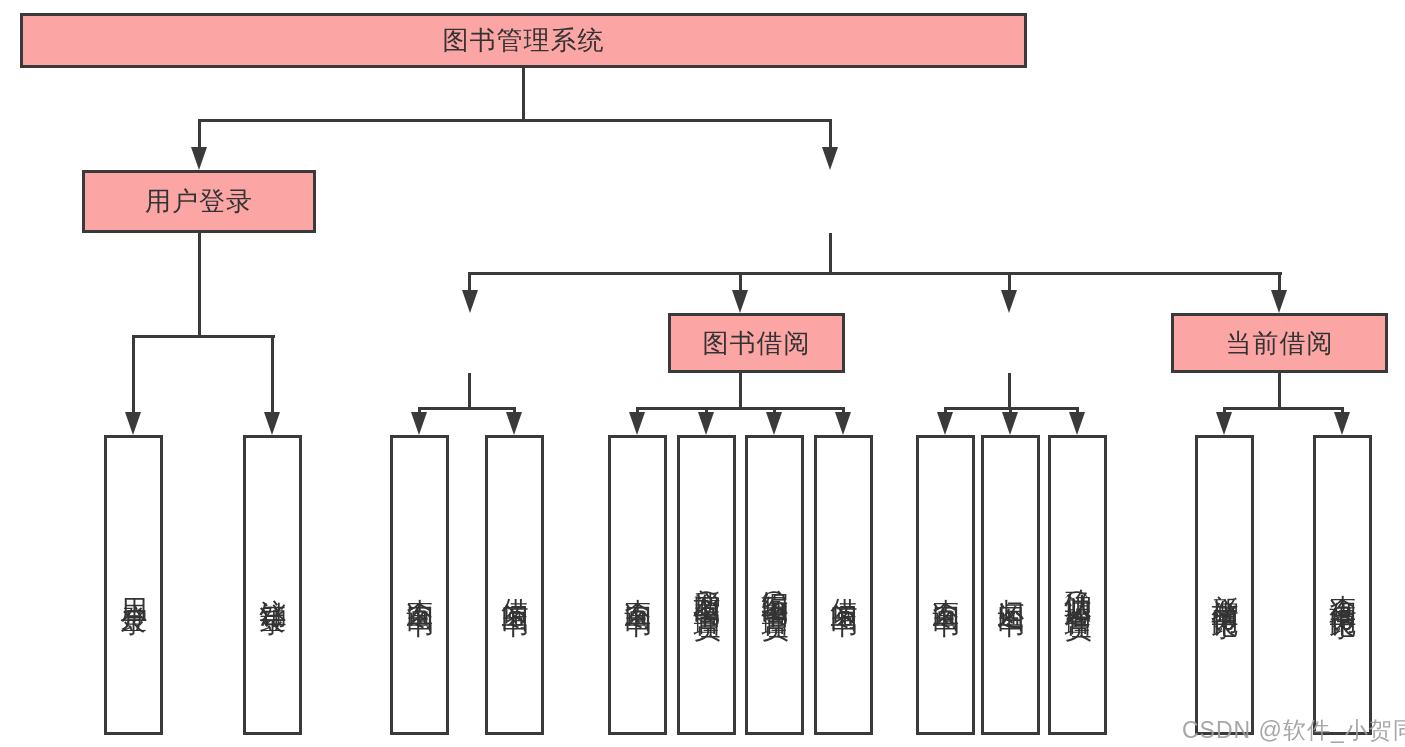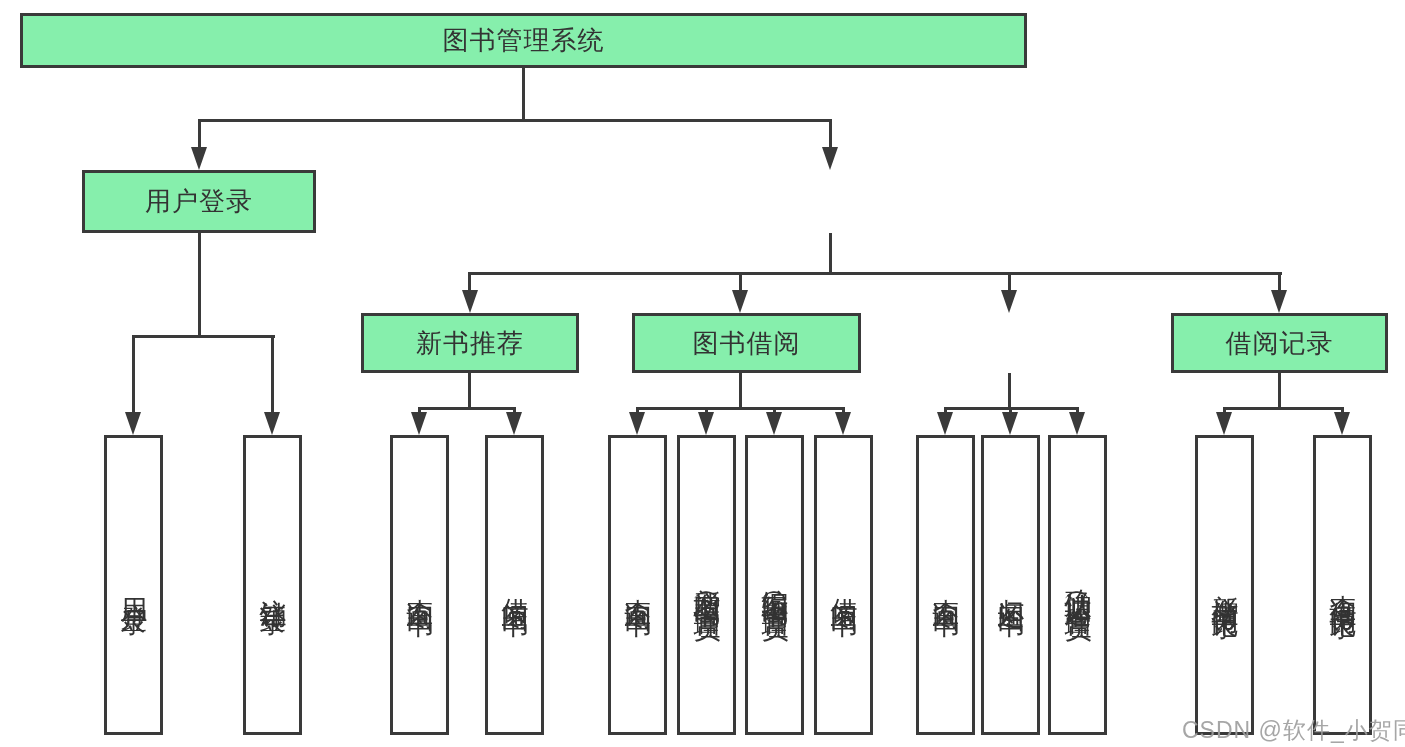--- a/index.html
+++ b/index.html
@@ -3,21 +3,21 @@
 <meta charset="utf-8">
 <style>
   html,body { margin:0; padding:0; background:#ffffff; }
   .canvas {
     position:relative; width:1405px; height:747px; background:#ffffff;
     font-family:"Liberation Sans","DejaVu Sans",sans-serif; overflow:hidden;
     color:#333333;
   }
   .hbox {
     position:absolute; box-sizing:border-box;
-    border:3px solid #3a3a3a; background:#86efac;
+    border:3px solid #3a3a3a; background:#fca5a5;
     display:flex; align-items:center; justify-content:center;
     font-size:26px; letter-spacing:1px; color:#333333;
   }
   .vbox {
     position:absolute; box-sizing:border-box;
     border:3px solid #3a3a3a; background:#ffffff;
     width:59px; top:435px; height:300px;
     writing-mode:vertical-rl; text-orientation:mixed;
     text-align:center; line-height:53px;
     font-size:27px; letter-spacing:4px; color:#333333;
@@ -37,23 +37,22 @@
 </style>
 </head>
 <body>
 
 <div class="canvas">
 
   <div class="hbox" style="left:20px;top:13px;width:1007px;height:55px">图书管理系统</div>
 
   <div class="hbox" style="left:82px;top:170px;width:234px;height:63px">用户登录</div>
 
-  <div class="hbox" style="left:361px;top:313px;width:218px;height:60px">新书推荐</div>
-  <div class="hbox" style="left:632px;top:313px;width:229px;height:60px">图书借阅</div>
-  <div class="hbox" style="left:1171px;top:313px;width:217px;height:60px">借阅记录</div>
+  <div class="hbox" style="left:668px;top:313px;width:177px;height:60px">图书借阅</div>
+  <div class="hbox" style="left:1171px;top:313px;width:217px;height:60px">当前借阅</div>
 
   <div class="vbox" style="left:104px">用户登录</div>
   <div class="vbox" style="left:243px">注销登录</div>
 
   <div class="vbox" style="left:390px">查询图书</div>
   <div class="vbox" style="left:485px">借阅图书</div>
 
   <div class="vbox" style="left:608px">查询图书</div>
   <div class="vbox" style="left:677px">新增图书（管理员）</div>
   <div class="vbox" style="left:745px">编辑图书（管理员）</div>

